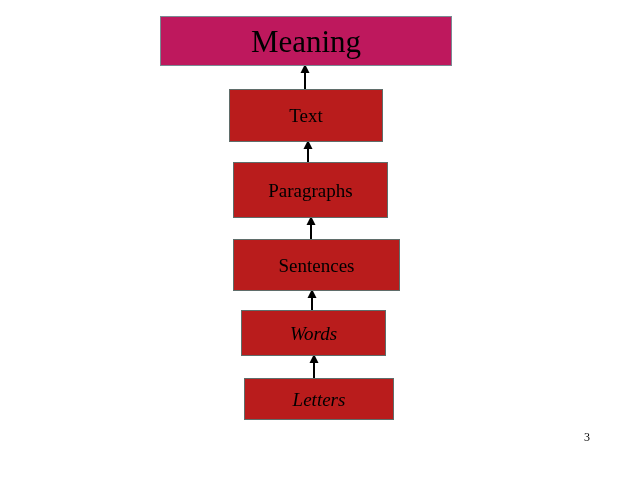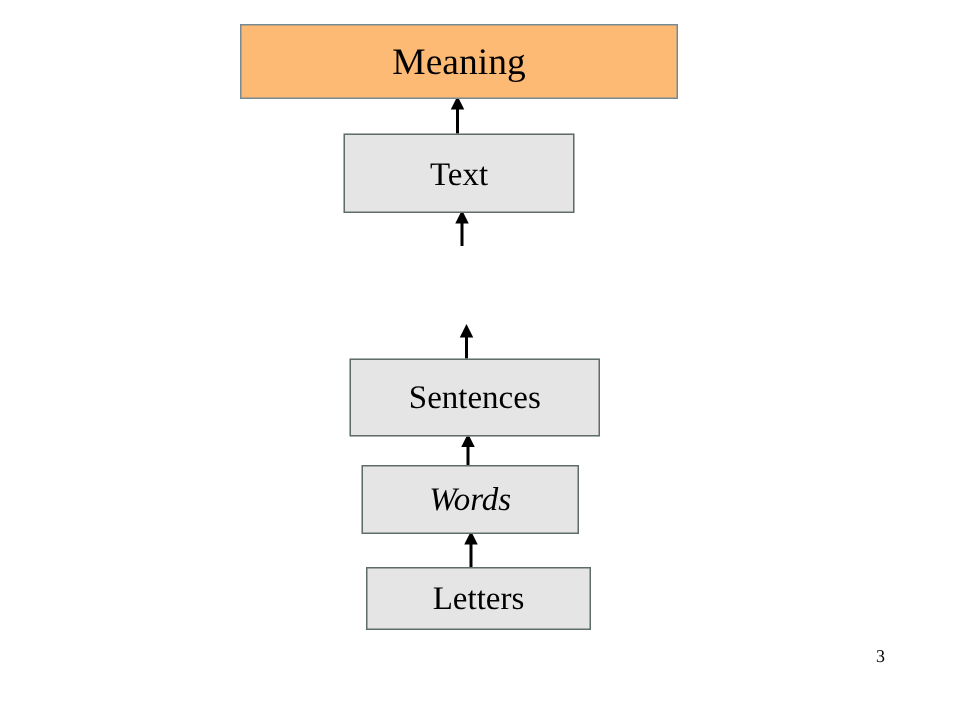--- a/index.html
+++ b/index.html
@@ -31,36 +31,36 @@
     display: block;
     text-align: center;
     white-space: nowrap;
   }
 
   .node.meaning {
     left: 160px;
     top: 16px;
     width: 292px;
     height: 50px;
-    background: #fdba74;
+    background: #be185d;
     border: 1px solid #7a8a93;
-    font-size: 25px;
+    font-size: 31px;
   }
 
   .node.teal {
-    background: #e5e5e5;
+    background: #b91c1c;
     border: 1px solid #5f6d6a;
-    font-size: 22px;
+    font-size: 19px;
   }
 
   .node.text      { left: 229px; top: 89px;  width: 154px; height: 53px; }
   .node.paragraphs{ left: 233px; top: 162px; width: 155px; height: 56px; }
   .node.sentences { left: 233px; top: 239px; width: 167px; height: 52px; }
   .node.words     { left: 241px; top: 310px; width: 145px; height: 46px; font-style: italic; }
-  .node.letters   { left: 244px; top: 378px; width: 150px; height: 42px; }
+  .node.letters   { left: 244px; top: 378px; width: 150px; height: 42px; font-style: italic; }
 
   
   .arrow {
     position: absolute;
     z-index: 2;
   }
   .arrow svg { display: block; }
 
   
   .caption {
@@ -127,20 +127,23 @@
   </div>
 
   <div class="node meaning">
     <span class="node-label">Meaning</span>
   </div>
 
   <div class="node teal text">
     <span class="node-label">Text</span>
   </div>
 
+  <div class="node teal paragraphs">
+    <span class="node-label">Paragraphs</span>
+  </div>
 
   <div class="node teal sentences">
     <span class="node-label">Sentences</span>
   </div>
 
   <div class="node teal words">
     <span class="node-label">Words</span>
   </div>
 
   <div class="node teal letters">

